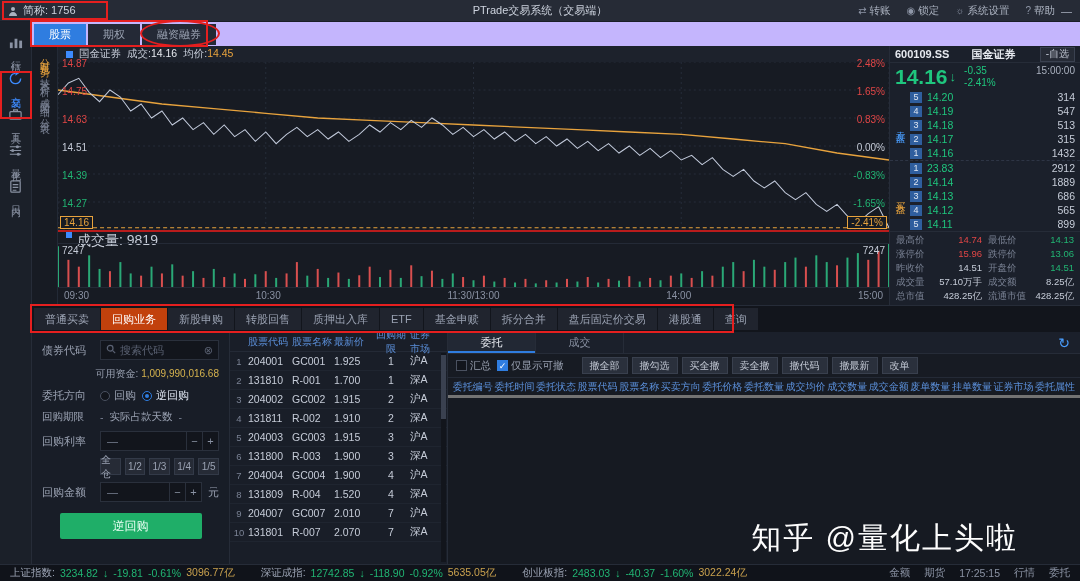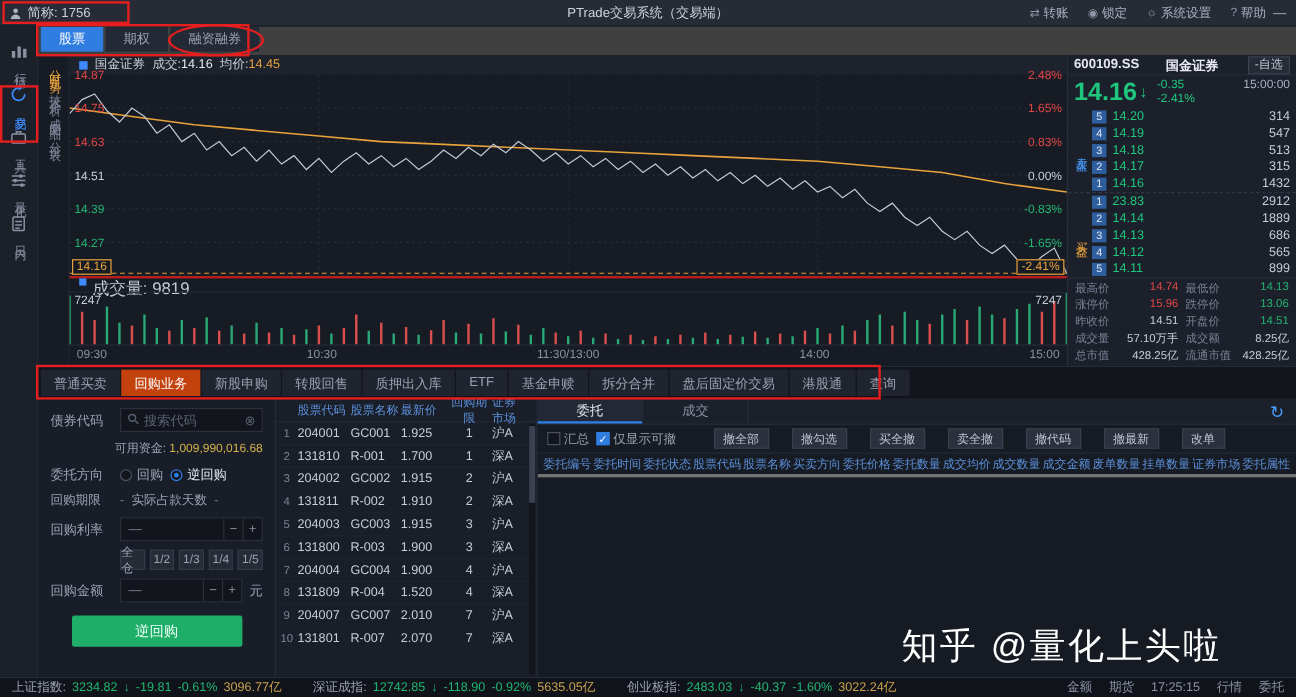--- a/index.html
+++ b/index.html
@@ -19,21 +19,21 @@
 
   
   .main{display:flex;height:542px}
   .sidebar{width:32px;background:#1b2029;border-right:1px solid #262c38;display:flex;flex-direction:column;align-items:center;padding-top:6px}
   .side-item{display:flex;flex-direction:column;align-items:center;padding:7px 0;color:#8a92a3;width:100%;cursor:pointer}
   .side-item.active{color:#3d8bff}
   .side-ic svg{display:block}
   .side-label{writing-mode:vertical-lr;font-size:10px;letter-spacing:2px;margin-top:3px}
 
   .content{flex:1;display:flex;flex-direction:column;min-width:0}
-  .top-tabs{height:24px;background:#404040;display:flex;align-items:flex-start;gap:2px;padding-left:2px}
+  .top-tabs{height:24px;background:#c4b5fd;display:flex;align-items:center;gap:2px;padding-left:2px}
   .ttab{height:21px;padding:0 15px;display:flex;align-items:center;background:#242936;color:#9aa2b2;cursor:pointer}
   .ttab.active{background:#2f7de0;color:#fff}
 
   
   .upper{height:260px;display:flex;border-bottom:1px solid #262c38}
   .side-tabs{width:26px;background:#171b23;border-right:1px solid #232a36;display:flex;flex-direction:column;align-items:center;padding-top:4px;gap:8px}
   .vtab{writing-mode:vertical-lr;font-size:10px;color:#7a8294;letter-spacing:3px;cursor:pointer}
   .vtab.active{color:#e8a33d}
 
   .chart-wrap{flex:1;display:flex;flex-direction:column;background:#171b23;border-right:1px solid #262c38;min-width:0}
@@ -758,21 +758,21 @@
           </div>
           <div class="o-controls">
             <span class="cb-item">
                 <span class="cb"></span>
                 <span>汇总</span>
               </span>
             <span class="cb-item checked">
                 <span class="cb"></span>
                 <span>仅显示可撤</span>
               </span>
-            <span style="display:flex;gap:19px;margin-left:25px">
+            <span style="display:flex;gap:4px;margin-left:12px">
 
             <span class="o-btn">撤全部</span>
                 <span class="o-btn">撤勾选</span>
                 <span class="o-btn">买全撤</span>
                 <span class="o-btn">卖全撤</span>
                 <span class="o-btn">撤代码</span>
                 <span class="o-btn">撤最新</span>
                 <span class="o-btn">改单</span>
               </span>
           </div>

